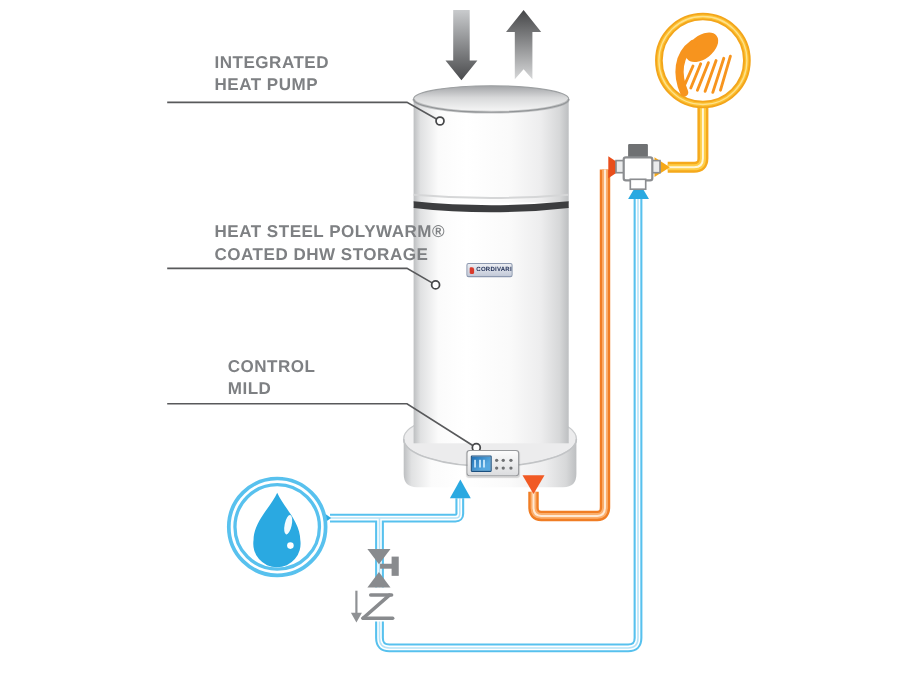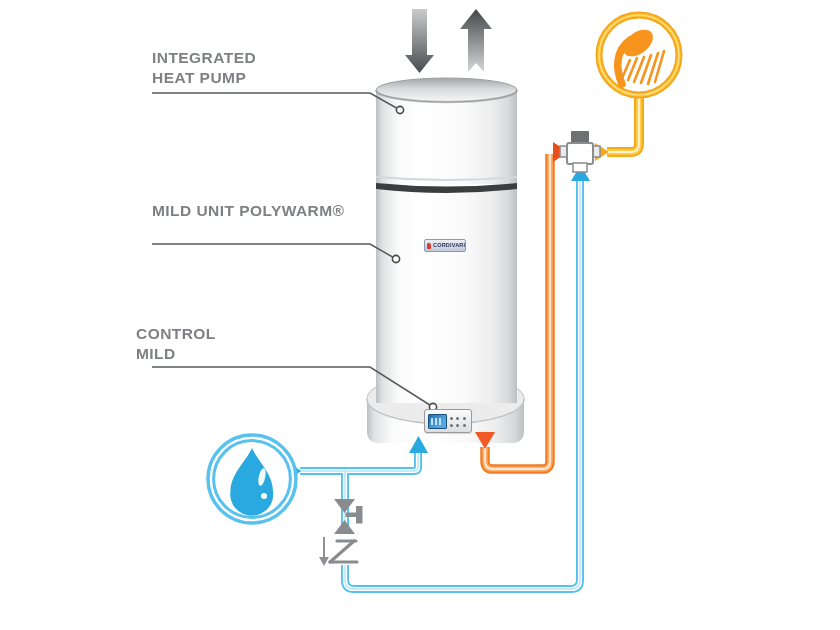--- a/index.html
+++ b/index.html
@@ -1,24 +1,24 @@
 <!DOCTYPE html>
 <html><head>
 <meta charset="utf-8">
 <style>
   html,body{margin:0;padding:0;background:#fff;}
   .canvas{position:relative;width:840px;height:630px;background:#ffffff;overflow:hidden;
           font-family:"Liberation Sans",sans-serif;}
   svg.diagram{position:absolute;left:0;top:0;}
   .lbl{position:absolute;color:#7e8083;font-weight:600;font-size:15.5px;line-height:20px;
        letter-spacing:.45px;white-space:nowrap;}
-  .lbl span{display:block;}
+  .lbl span{display:block;margin-left:43px;}
   #lbl-heatpump{left:152px;top:48px;}
   #lbl-storage{left:152px;top:200px;line-height:21px;}
-  #lbl-control{left:136px;top:324px;}
+  #lbl-control{left:164px;top:324px;}
   
   .logo{position:absolute;left:424px;top:239px;width:42px;height:13px;box-sizing:border-box;
         background:linear-gradient(#eceef3,#c2c9d8);border:1px solid #8d99b0;border-radius:2px;
         display:flex;align-items:center;gap:2px;padding:0 2px;}
   .logo-flame{width:4px;height:6px;background:#d93a2b;border-radius:1px 2px 1px 1px;flex:0 0 auto;}
   .logo-text{font-size:5.5px;font-weight:bold;color:#26355b;letter-spacing:.2px;line-height:1;}
   
   .panel{position:absolute;left:424px;top:409px;width:48px;height:24px;box-sizing:border-box;
          background:linear-gradient(#fcfcfc,#dcdddf);border:1px solid #97999c;border-radius:3px;
          box-shadow:0 1px 1px rgba(0,0,0,.15);}
@@ -170,21 +170,22 @@
     <circle cx="396" cy="259" r="3.6"></circle>
     <circle cx="433" cy="407" r="3.6"></circle>
   </g>
 </svg>
 
 <div class="lbl" id="lbl-heatpump">
   <span>INTEGRATED</span>
   <span>HEAT PUMP</span>
 </div>
 <div class="lbl" id="lbl-storage">
-  <span>MILD UNIT POLYWARM®</span>
+  <span>HEAT STEEL POLYWARM®</span>
+  <span>COATED DHW STORAGE</span>
 </div>
 <div class="lbl" id="lbl-control">
   <span>CONTROL</span>
   <span>MILD</span>
 </div>
 
 <div class="logo">
   <span class="logo-flame"></span>
   <span class="logo-text">CORDIVARI</span>
 </div>

